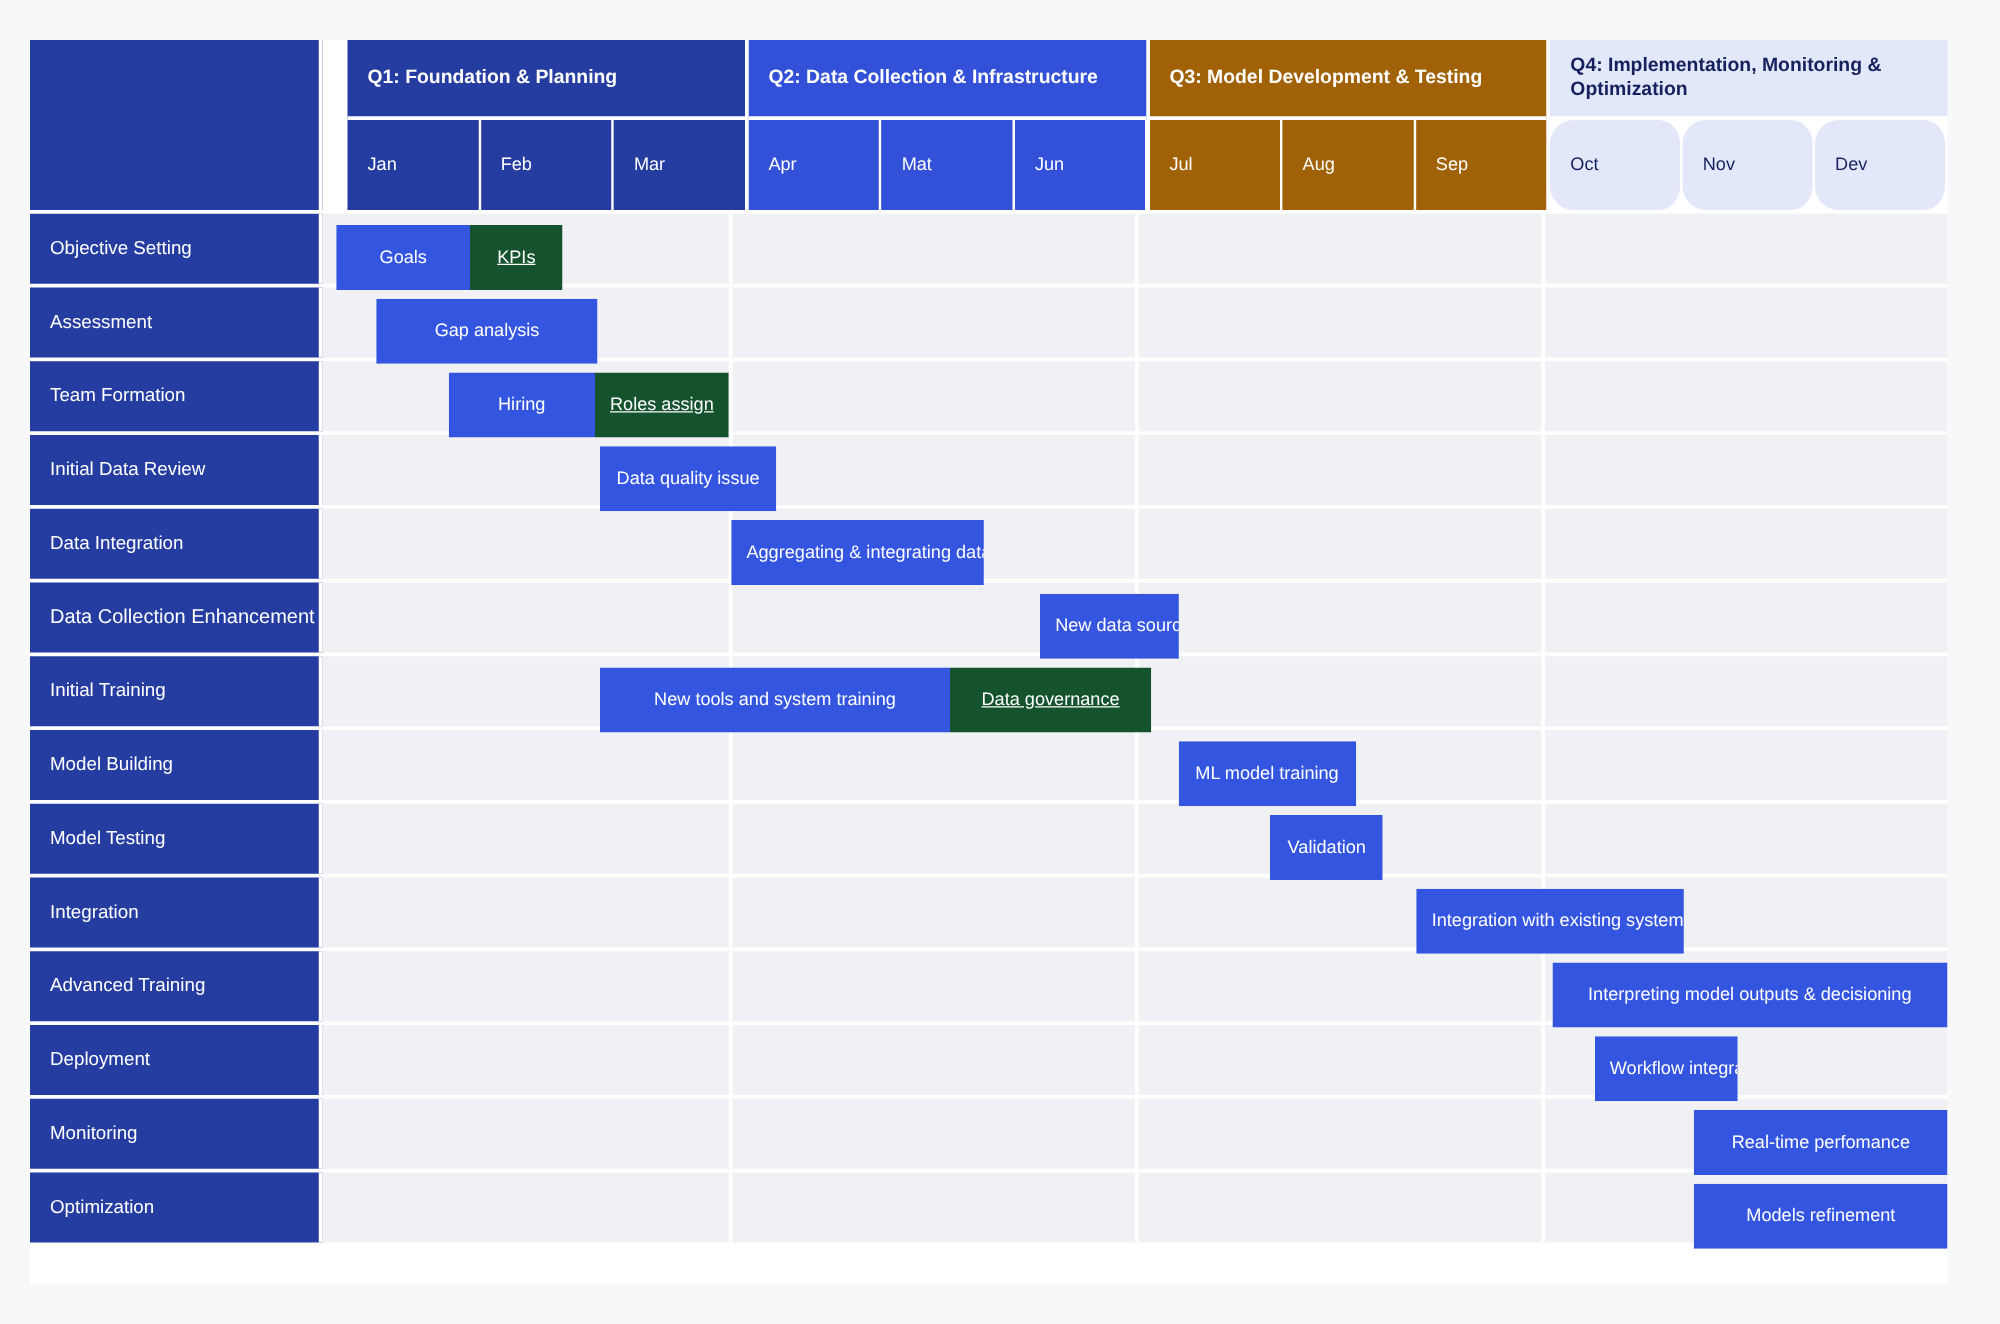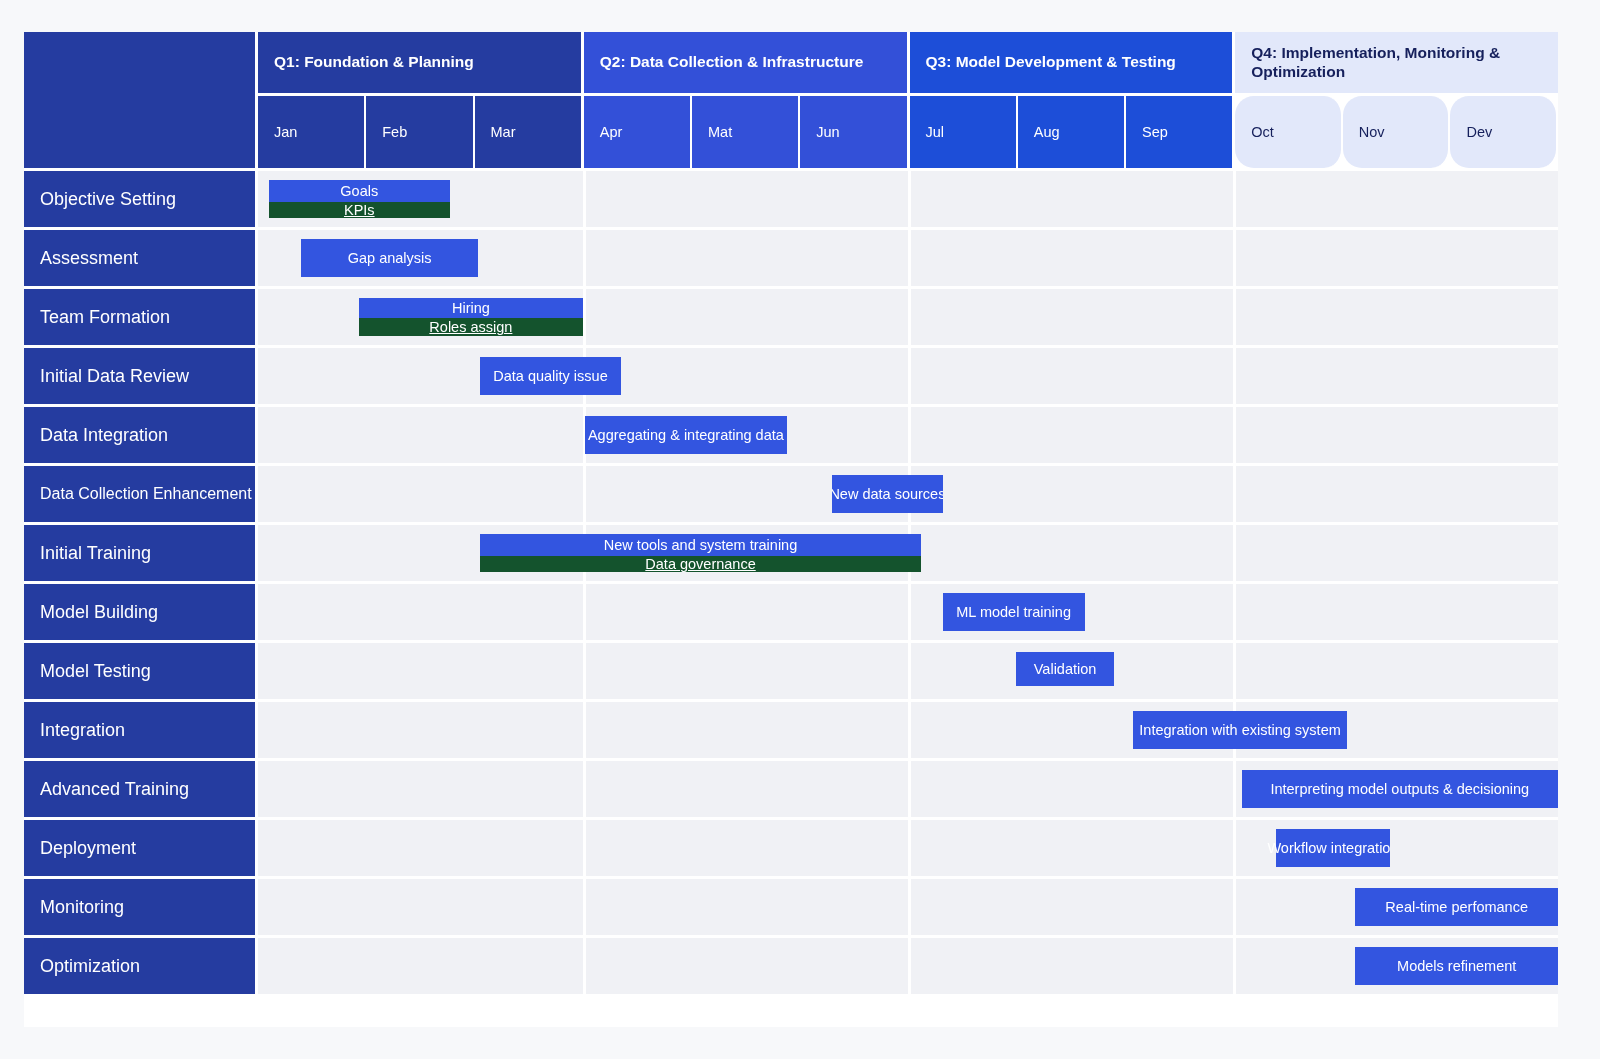--- a/index.html
+++ b/index.html
@@ -32,20 +32,21 @@
     width: 234px;
     min-width: 234px;
     background: #253ca0;
     border-right: 3px solid #ffffff;
     box-sizing: border-box;
   }
 
   .quarters {
     flex: 1;
     display: flex;
+    margin-left: 20px;
   }
 
   .quarter-col {
     display: flex;
     flex-direction: column;
     border-right: 3px solid #ffffff;
     box-sizing: border-box;
   }
   .quarter-col:last-child { border-right: none; }
 
@@ -75,41 +76,41 @@
     font-size: 14.5px;
     color: #ffffff;
     border-right: 2px solid #ffffff;
     box-sizing: border-box;
   }
   .month-cell:last-child { border-right: none; }
 
   
   .q-dark  .q-title,  .q-dark  .month-cell  { background: #253ca0; }
   .q-mid   .q-title,  .q-mid   .month-cell  { background: #3350d8; }
-  .q-light .q-title,  .q-light .month-cell  { background: #1d4ed8; }
+  .q-light .q-title,  .q-light .month-cell  { background: #a16207; }
   .q-pale  .q-title,  .q-pale  .month-cell  { background: #e2e8fa; color: #16205c; }
   .q-pale  .month-cell { border-right: 2px solid #ffffff; color: #16205c; border-radius: 19px; }
 
   
   .body-rows {
     width: 100%;
   }
 
   .row {
     display: flex;
     height: 56px;
     margin-top: 3px;
   }
 
   .row-label {
     width: 234px;
     min-width: 234px;
     background: #253ca0;
     color: #ffffff;
-    font-size: 18px;
+    font-size: 15px;
     display: flex;
     align-items: center;
     padding-left: 16px;
     box-sizing: border-box;
     border-right: 3px solid #ffffff;
     line-height: 1.14;
   }
   .row-label.two-line { font-size: 16px; }
 
   .track {
@@ -124,25 +125,24 @@
     top: 0;
     bottom: 0;
     width: 3px;
     background: #ffffff;
     z-index: 2;
   }
 
   .bar {
     position: absolute;
     top: 9px;
-    height: 38px;
+    height: 52px;
     display: flex;
     z-index: 3;
     overflow: hidden;
-    flex-direction: column;
   }
 
   .seg {
     display: flex;
     align-items: center;
     justify-content: center;
     color: #ffffff;
     font-size: 14.5px;
     white-space: nowrap;
     padding: 0 12px;

